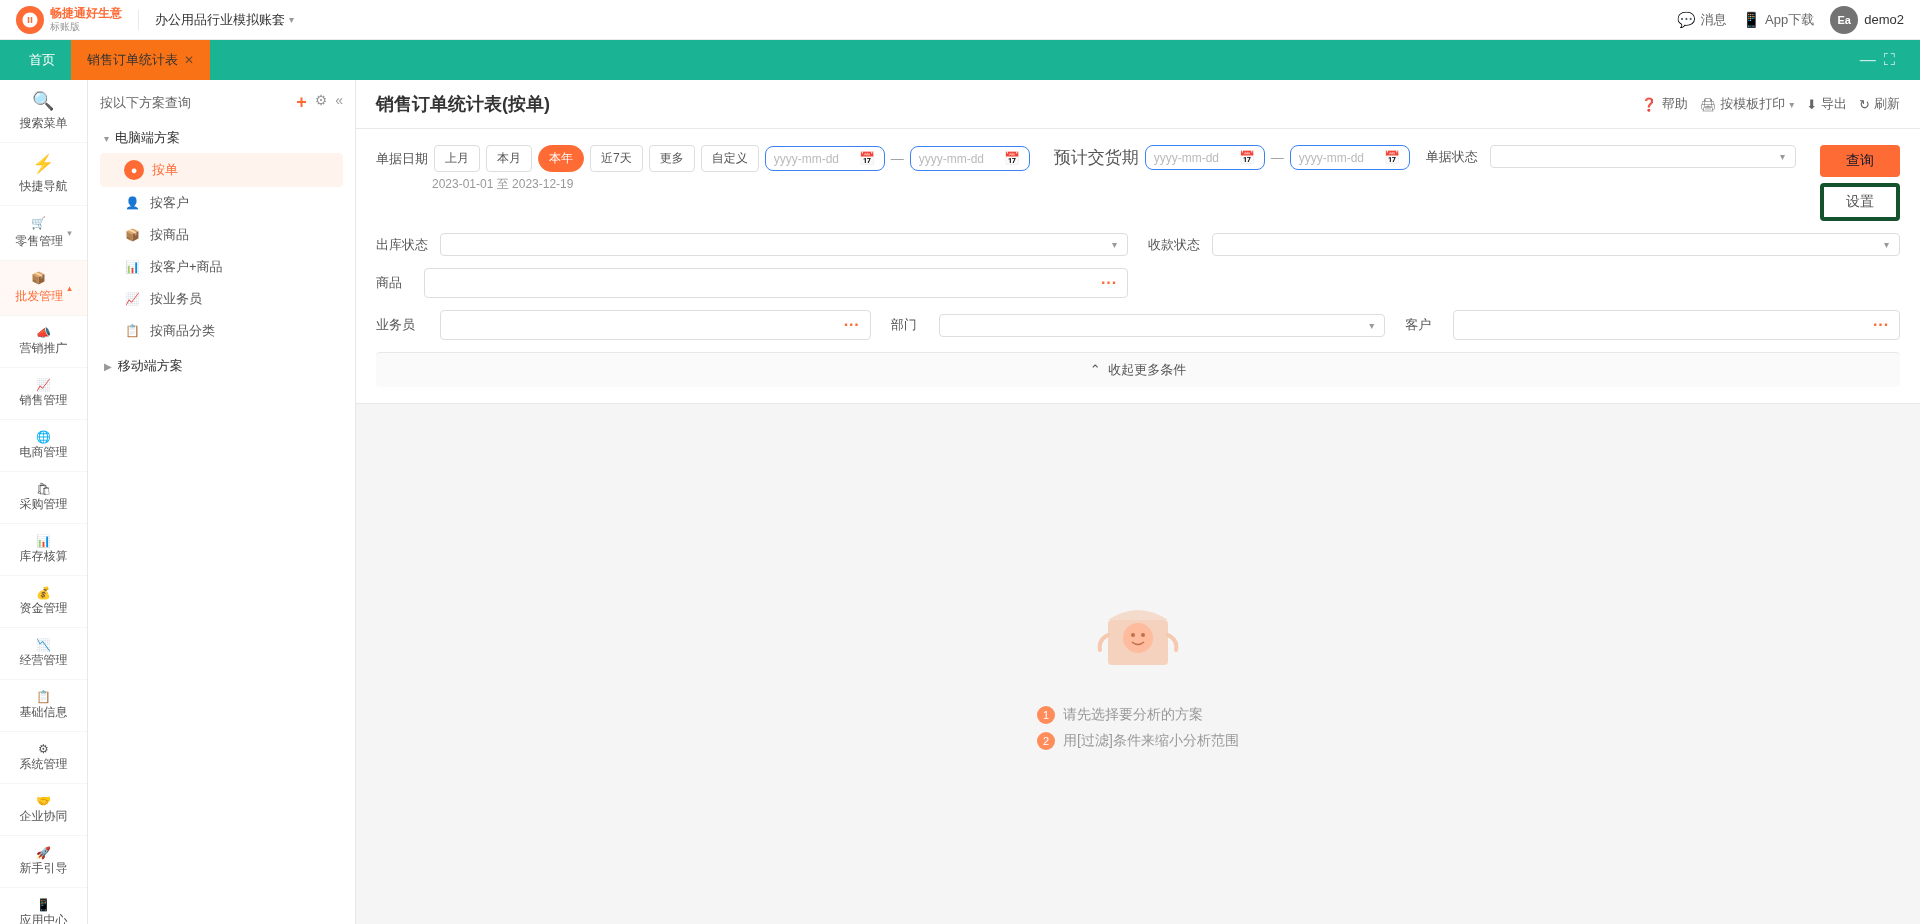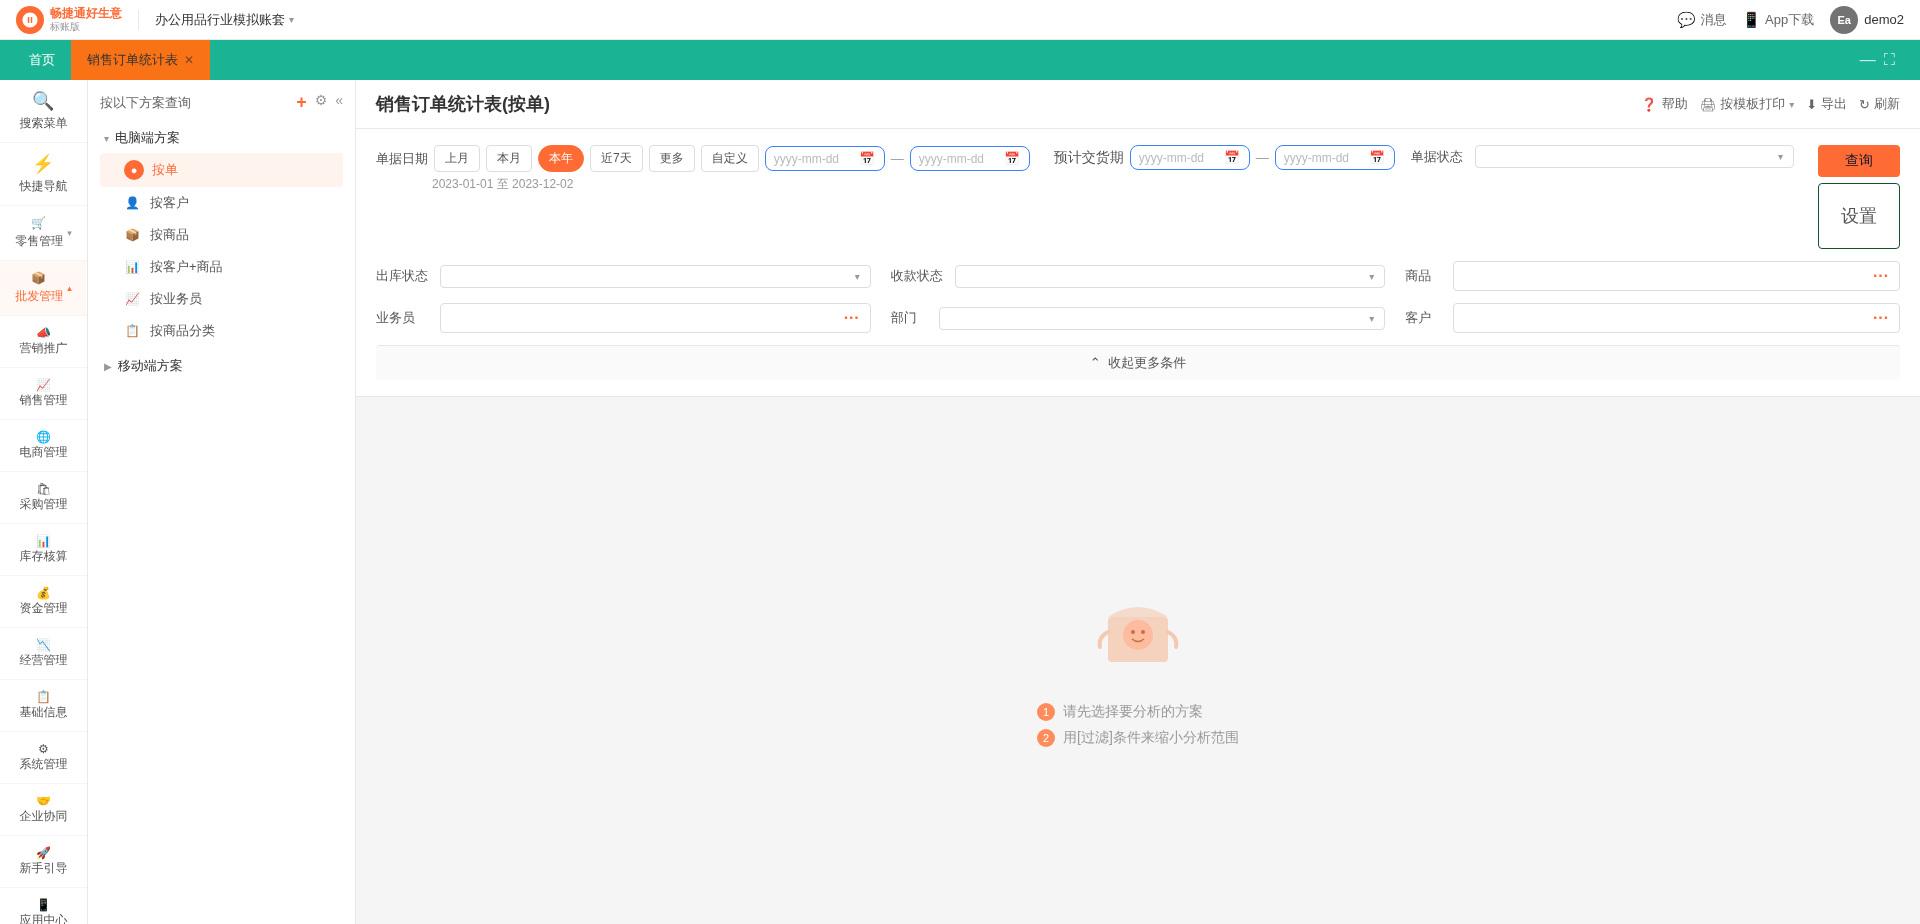--- a/index.html
+++ b/index.html
@@ -68,21 +68,21 @@
     .empty-state { display: flex; flex-direction: column; align-items: center; gap: 16px; }
     .empty-steps { list-style: none; }
     .empty-step { display: flex; align-items: center; gap: 8px; font-size: 14px; color: #999; margin-bottom: 8px; }
     .step-num { width: 18px; height: 18px; background: #ff8c5a; color: white; border-radius: 50%; display: flex; align-items: center; justify-content: center; font-size: 11px; flex-shrink: 0; }
 
     
     .sidebar-nav-item { display: flex; flex-direction: column; align-items: center; padding: 10px 6px; cursor: pointer; font-size: 12px; color: #555; border-bottom: 1px solid #f5f5f5; }
     .sidebar-nav-item .nav-icon { font-size: 18px; margin-bottom: 3px; }
 
     .btn-query { background: #ff6b35; color: #0f172a; border: none; border-radius: 4px; padding: 7px 22px; font-size: 14px; cursor: pointer; }
-    .btn-reset { background: #fff; color: #555; border: 1px solid #14532d; border-radius: 4px; padding: 20px 22px; font-size: 18px; cursor: pointer; }
+    .btn-reset { background: #fff; color: #555; border: 4px solid #14532d; border-radius: 4px; padding: 6px 22px; font-size: 14px; cursor: pointer; }
     .btn-group-vertical { display: flex; flex-direction: column; gap: 6px; }
   </style>
 </head>
 <body>
 
 <div class="top-bar">
   <div class="top-bar-left">
     <div class="logo-area">
       <div class="logo-icon">
         <svg viewBox="0 0 24 24">
@@ -304,25 +304,25 @@
               <div class="date-input">
                 <span style="color:#bbb;font-size:12px;">yyyy-mm-dd</span>
                 <span style="color:#ff6b35;font-size:13px;">📅</span>
               </div>
               <span style="color:#999;">—</span>
               <div class="date-input">
                 <span style="color:#bbb;font-size:12px;">yyyy-mm-dd</span>
                 <span style="color:#ff6b35;font-size:13px;">📅</span>
               </div>
             </div>
-            <div style="padding-left:56px;font-size:12px;color:#999;">2023-01-01 至 2023-12-02</div>
+            <div style="padding-left:56px;font-size:12px;color:#999;">2023-01-01 至 2023-12-19</div>
           </div>
 
           <div style="display:flex;align-items:center;gap:6px;margin-left:8px;">
-            <span style="font-size:14px;color:#555;white-space:nowrap;">预计交货期</span>
+            <span style="font-size:17px;color:#555;white-space:nowrap;">预计交货期</span>
             <div class="date-input">
               <span style="color:#bbb;font-size:12px;">yyyy-mm-dd</span>
               <span style="color:#ff6b35;font-size:13px;">📅</span>
             </div>
             <span style="color:#999;">—</span>
             <div class="date-input">
               <span style="color:#bbb;font-size:12px;">yyyy-mm-dd</span>
               <span style="color:#ff6b35;font-size:13px;">📅</span>
             </div>
           </div>
@@ -334,21 +334,21 @@
               <span style="color:#999;font-size:10px;">▾</span>
             </div>
           </div>
 
           <div class="btn-group-vertical" style="margin-left:8px;">
             <button class="btn-query">查询</button>
             <button class="btn-reset">设置</button>
           </div>
         </div>
 
-        <div style="display:grid;grid-template-columns:1fr 1fr 1fr;gap:12px 20px;margin-bottom:12px;">
+        <div style="display:grid;grid-template-columns:1fr 1fr;gap:12px 20px;margin-bottom:12px;">
           <div style="display:flex;align-items:center;gap:8px;">
             <span style="font-size:13px;color:#555;white-space:nowrap;min-width:56px;">出库状态</span>
             <div style="flex:1;border:1px solid #ddd;border-radius:4px;padding:5px 10px;display:flex;align-items:center;justify-content:space-between;cursor:pointer;background:#fff;">
               <span style="color:#999;"></span>
               <span style="color:#999;font-size:10px;">▾</span>
             </div>
           </div>
           <div style="display:flex;align-items:center;gap:8px;">
             <span style="font-size:13px;color:#555;white-space:nowrap;min-width:56px;">收款状态</span>
             <div style="flex:1;border:1px solid #ddd;border-radius:4px;padding:5px 10px;display:flex;align-items:center;justify-content:space-between;cursor:pointer;background:#fff;">

